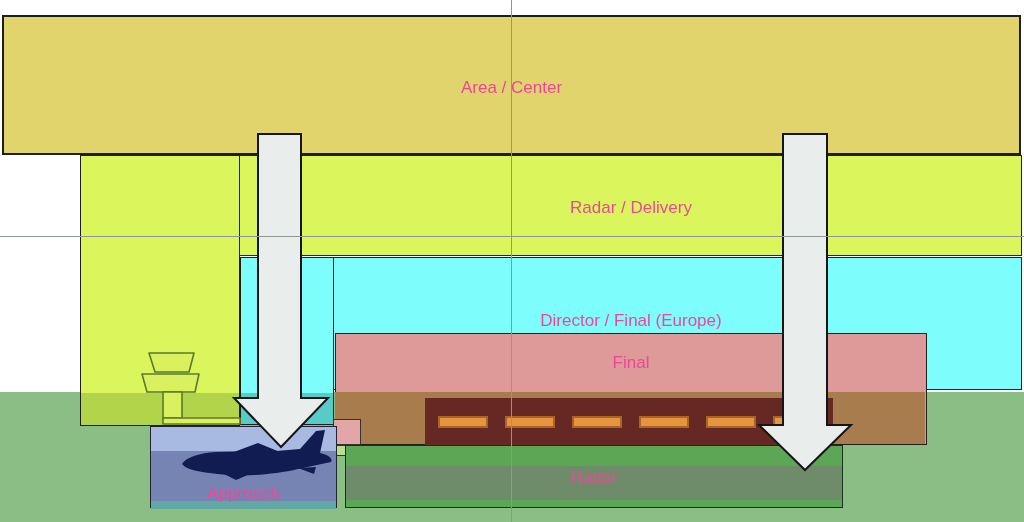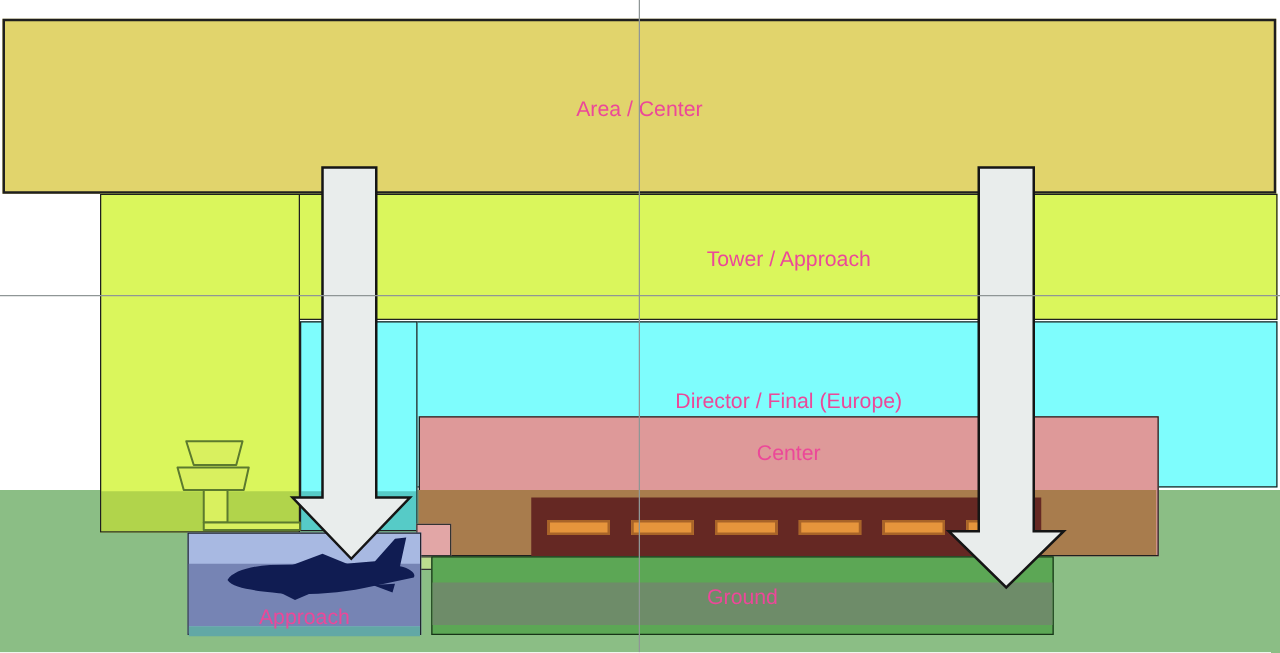--- a/index.html
+++ b/index.html
@@ -111,19 +111,19 @@
 
   <svg id="arrows" width="1024" height="522" viewBox="0 0 1024 522">
     <polygon points="258,134 301,134 301,398 328,398 281,447 234,398 258,398" fill="#E9EDEC" stroke="#151515" stroke-width="2"></polygon>
     <polygon points="783,134 827,134 827,425 851,425 805,470 759,425 783,425" fill="#E9EDEC" stroke="#151515" stroke-width="2"></polygon>
   </svg>
 
   <div id="gridline-v" class="gridline"></div>
   <div id="gridline-h" class="gridline"></div>
 
   <div id="lbl-area" class="lbl">Area / Center</div>
-  <div id="lbl-radar" class="lbl">Tower / Approach</div>
+  <div id="lbl-radar" class="lbl">Radar / Delivery</div>
   <div id="lbl-director" class="lbl">Director / Final (Europe)</div>
-  <div id="lbl-tower" class="lbl">Center</div>
-  <div id="lbl-ground" class="lbl">Ground</div>
+  <div id="lbl-tower" class="lbl">Final</div>
+  <div id="lbl-ground" class="lbl">Radar</div>
   <div id="lbl-delivery" class="lbl">Approach</div>
 
 </div>
 
 </body></html>

